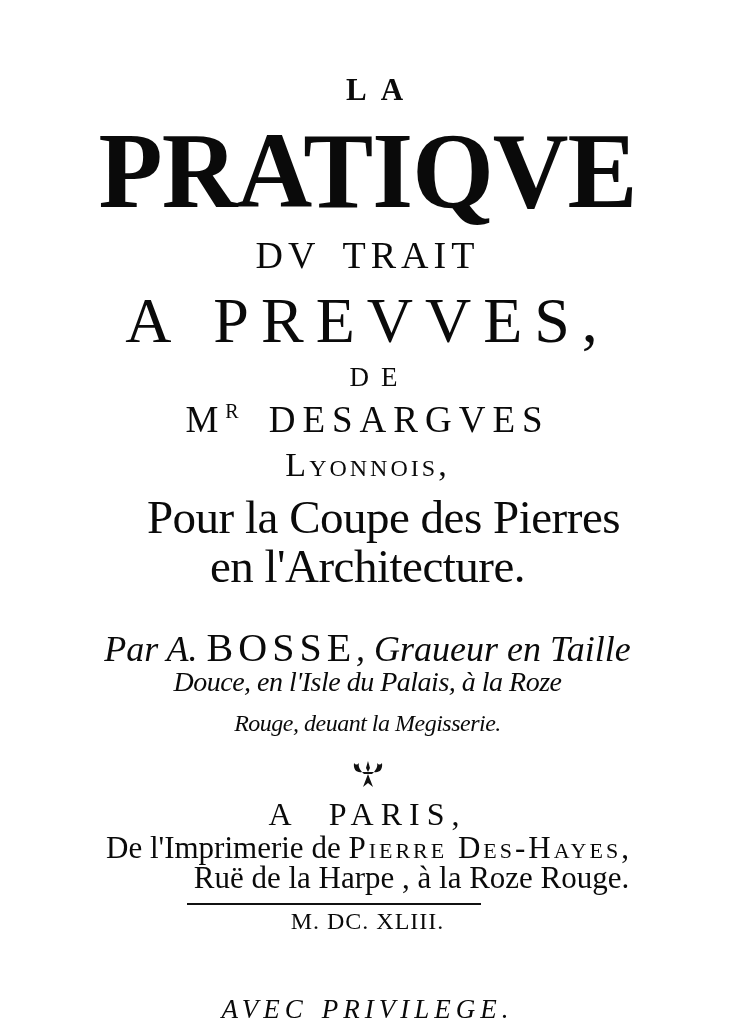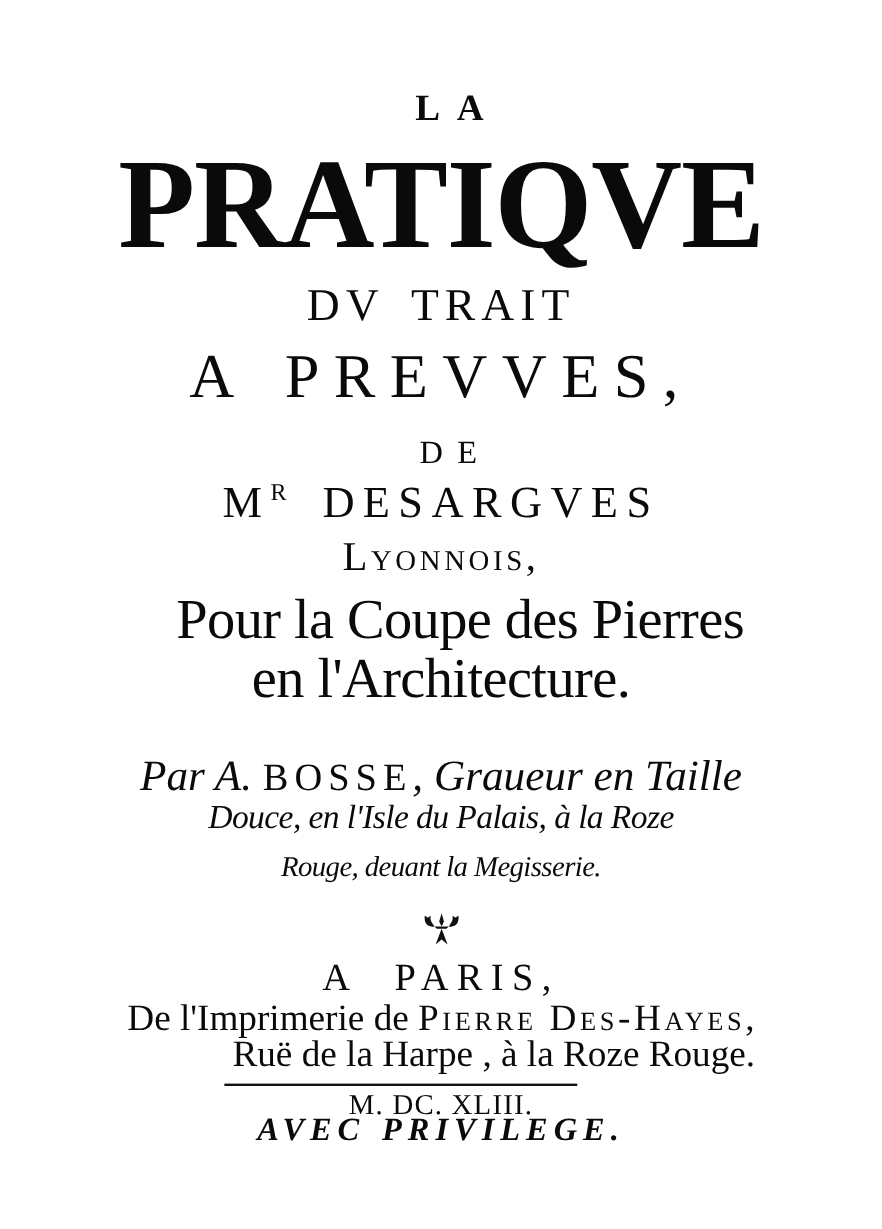--- a/index.html
+++ b/index.html
@@ -4,43 +4,43 @@
 <style>
   html, body { margin:0; padding:0; background:#ffffff; }
   body { width:735px; height:1024px; position:relative; overflow:hidden;
          font-family:"Liberation Serif","DejaVu Serif",serif; color:#0a0a0a; }
   .line { position:absolute; left:0; width:735px; text-align:center; white-space:nowrap; line-height:1; }
   .sc { font-variant:small-caps; }
   .la { top:74px; font-size:31px; letter-spacing:14px; padding-left:14px; font-weight:bold; }
   .pratique { top:118px; font-size:107px; letter-spacing:-1px; font-weight:bold; transform:scaleX(0.98); }
   .dv { top:236px; font-size:38px; letter-spacing:5px; }
   .dv .gap { display:inline-block; width:22px; }
-  .preuves { top:289px; font-size:52px; letter-spacing:12px; }
+  .preuves { top:289px; font-size:64px; letter-spacing:12px; }
   .preuves .gap { display:inline-block; width:30px; }
   .de { top:364px; font-size:27px; letter-spacing:12px; padding-left:12px; }
   .mr { top:401px; font-size:37px; letter-spacing:7px; }
   .mr sup { font-size:20px; vertical-align:14px; letter-spacing:0; }
   .mr .gap { display:inline-block; width:30px; }
   .lyon { top:448px; font-size:34px; letter-spacing:3px; }
   .pour { top:494px; font-size:47px; letter-spacing:-0.5px;padding-left:16px; }
   .archi { top:543px; font-size:47px; letter-spacing:-0.5px; }
   .par { top:628px; font-size:36px; font-style:italic; }
-  .par .bosse { font-style:normal; letter-spacing:5px; font-size:32px; }
+  .par .bosse { font-style:normal; letter-spacing:5px; font-size:40px; }
   .douce { top:668px; font-size:28px; font-style:italic; letter-spacing:-0.5px; }
   .rouge { top:711px; font-size:24px; font-style:italic; letter-spacing:-0.5px; }
   .ornament { top:758px; font-size:30px; }
   .ornament svg { display:inline-block; }
   .paris { top:798px; font-size:32px; letter-spacing:7px;font-family:Liberation Serif, serif; }
   .paris .gap { display:inline-block; width:30px; }
   .impr { top:832px; font-size:31px; letter-spacing:0; }
   .impr .caps { letter-spacing:3px; }
   .rue { top:862px; font-size:31px;padding-left:44px; }
   .rule { position:absolute; top:903px; left:187px; width:294px; height:2px; background:#111; }
   .year { top:909px; font-size:24px; letter-spacing:1px; }
-  .privilege { top:928px; font-size:27px; font-style:italic; font-weight:bold; letter-spacing:5px; }
+  .privilege { top:996px; font-size:27px; font-style:italic; font-weight:normal; letter-spacing:5px; }
   .privilege .gap { display:inline-block; width:14px; }
 </style>
 </head>
 <body>
 
 <div>
 
   <div class="line la">LA</div>
 
   <div class="line pratique">PRATIQVE</div>

